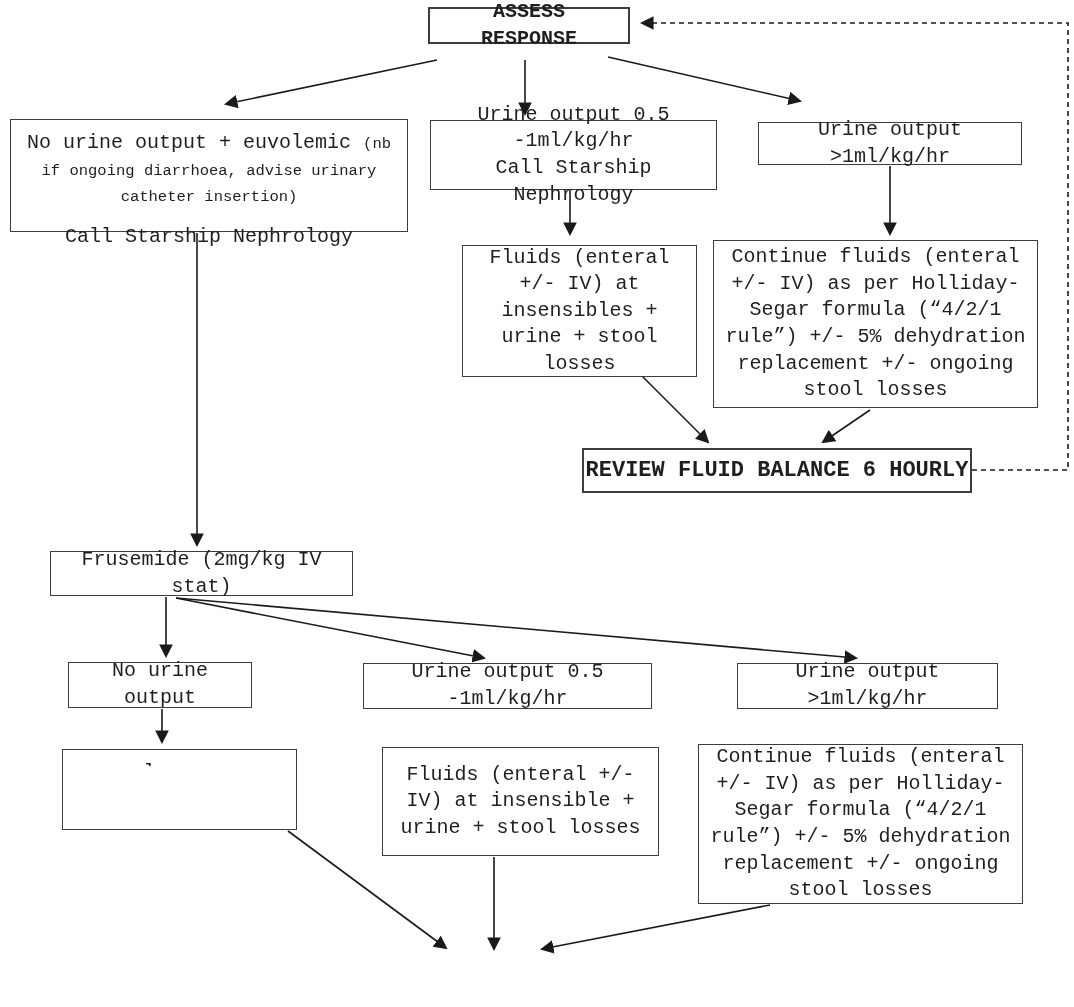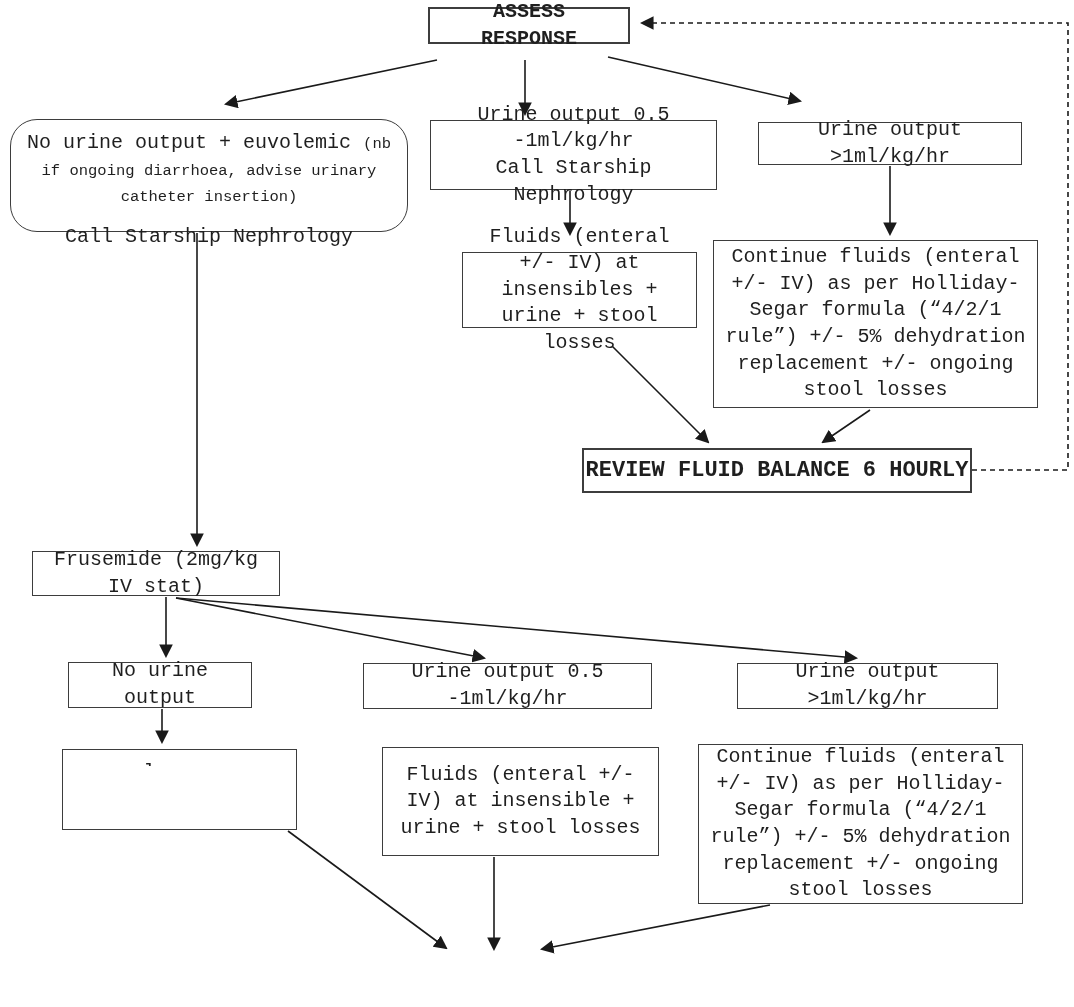--- a/index.html
+++ b/index.html
@@ -12,27 +12,27 @@
   .node{
     position:absolute;box-sizing:border-box;background:#fff;
     border:1.5px solid #3d3d3d;
     display:flex;flex-direction:column;align-items:center;justify-content:center;
     text-align:center;font-size:20px;line-height:1.33;padding:4px 10px;font-family:Liberation Mono, monospace;
   }
   .node.emph{border-width:2px;font-weight:bold;}
   .small{font-size:15.5px;}
   .gap-top{margin-top:14px;}
   #assess{left:428px;top:7px;width:202px;height:37px;font-size:20px;border-width:2px;}
-  #euvolemic{left:10px;top:119px;width:398px;height:113px;justify-content:flex-start;padding-top:10px;border-radius:27px;}
+  #euvolemic{left:10px;top:119px;width:398px;height:113px;justify-content:flex-start;padding-top:10px;}
   #urine05top{left:430px;top:120px;width:287px;height:70px;}
   #urinegt1top{left:758px;top:122px;width:264px;height:43px;}
-  #fluidstop{left:462px;top:252px;width:235px;height:76px;}
+  #fluidstop{left:462px;top:245px;width:235px;height:132px;}
   #continuetop{left:713px;top:240px;width:325px;height:168px;}
   #review4h{left:582px;top:448px;width:390px;height:45px;font-size:22px;white-space:nowrap;}
-  #frusemide{left:32px;top:551px;width:248px;height:45px;}
+  #frusemide{left:50px;top:551px;width:303px;height:45px;}
   #nourine{left:68px;top:662px;width:184px;height:46px;}
   #restrict{left:62px;top:749px;width:235px;height:81px;justify-content:flex-start;padding-top:9px;overflow:hidden;}
   #restrict .clip-line{height:7px;overflow:hidden;line-height:27px;}
   #urine05bot{left:363px;top:663px;width:289px;height:46px;}
   #fluidsbot{left:382px;top:747px;width:277px;height:109px;}
   #urinegt1bot{left:737px;top:663px;width:261px;height:46px;}
   #continuebot{left:698px;top:744px;width:325px;height:160px;}
   #review46h{left:112px;top:955px;width:846px;height:46px;font-size:21.5px;white-space:nowrap;border-color:#666;letter-spacing:-0.2px;}
 </style>
 </head>

